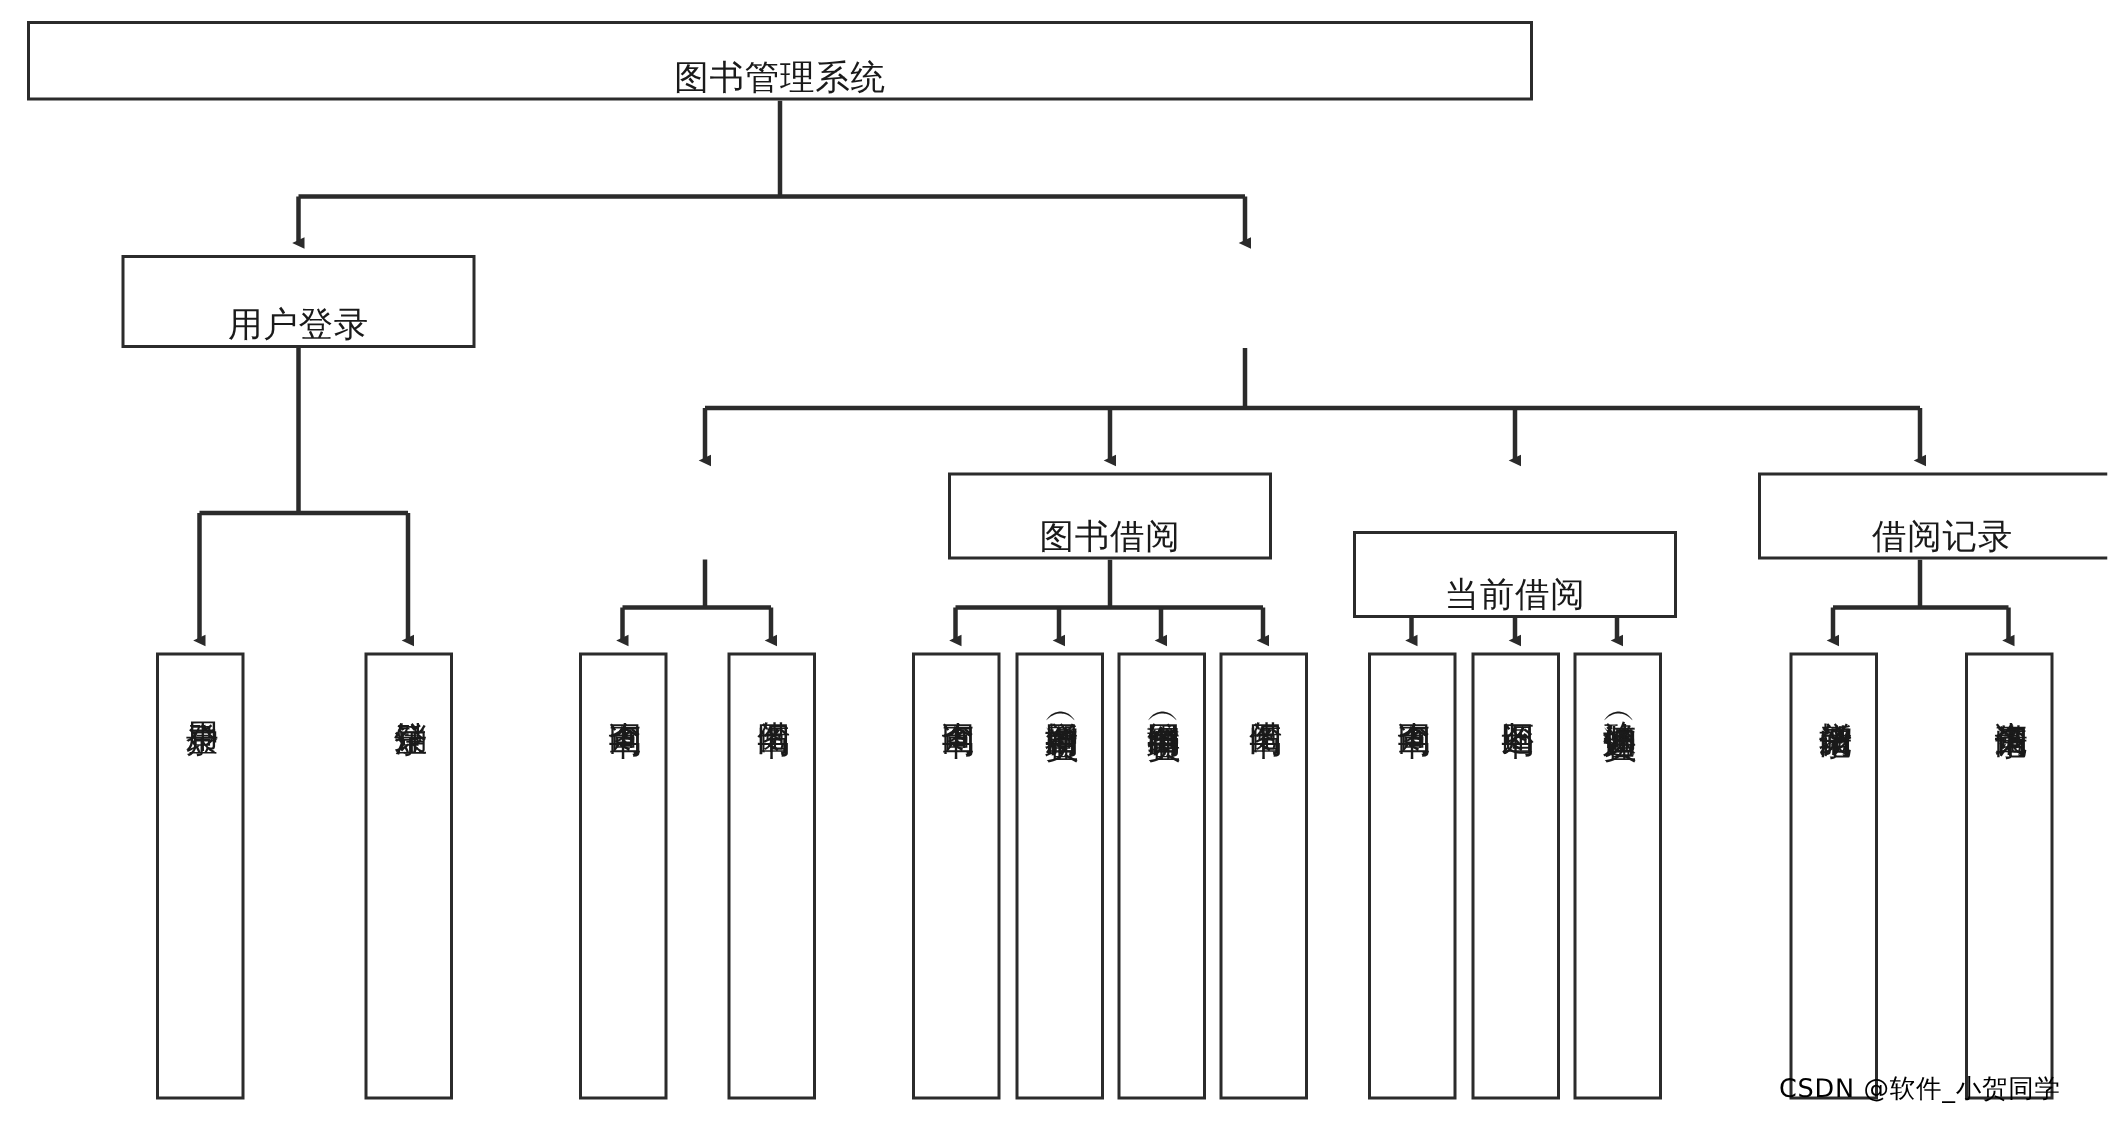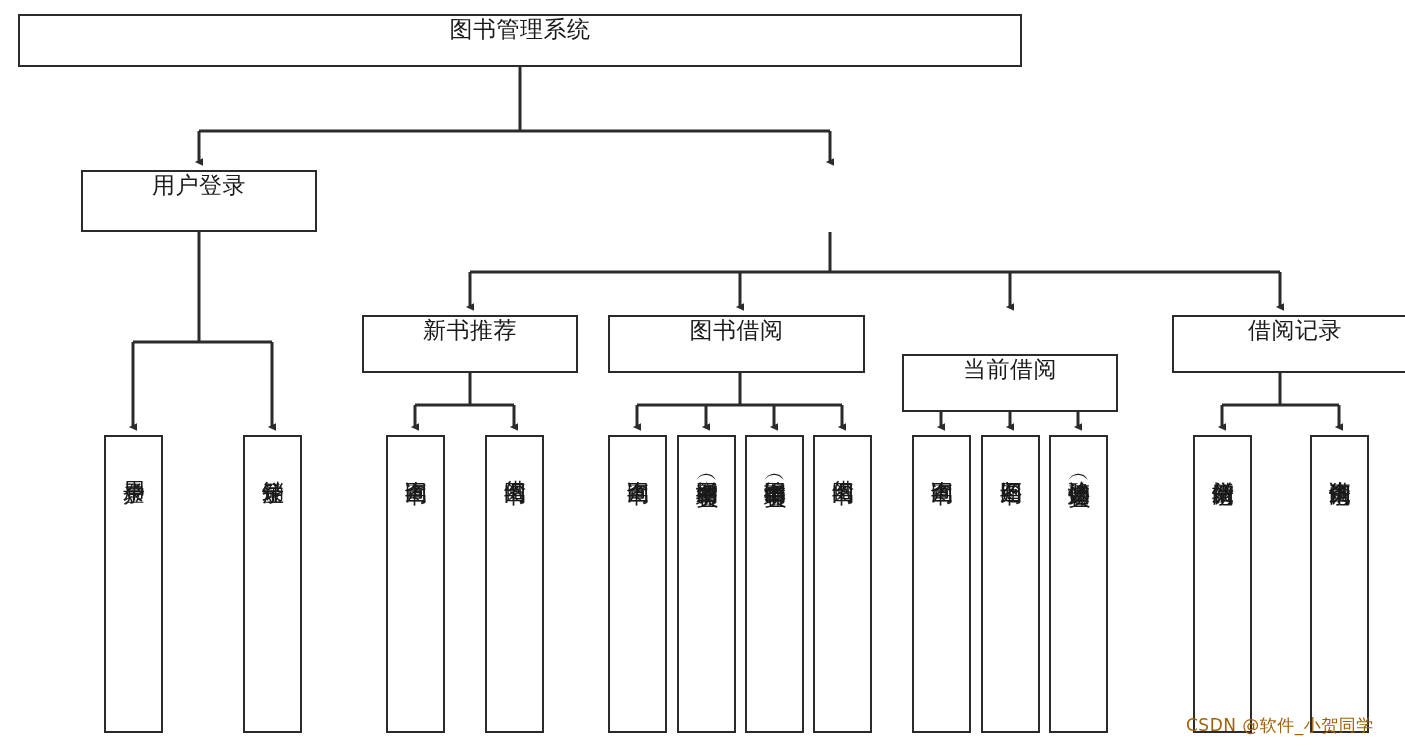--- a/index.html
+++ b/index.html
@@ -25,21 +25,21 @@
     width: 1405px;
     height: 747px;
     pointer-events: none;
   }
   .node {
     position: absolute;
     box-sizing: border-box;
     background: #ffffff;
     border: 2px solid #2b2b2b;
     display: flex;
-    align-items: flex-start;
+    align-items: flex-end;
     justify-content: center;
     color: #1a1a1a;
     z-index: 2;
   }
   .node-h .node-label {
     font-size: 23px;
     line-height: 1.15;
     letter-spacing: 0.5px;
     white-space: nowrap;
   }
@@ -54,21 +54,21 @@
     font-size: 22px;
     line-height: 1.22;
     letter-spacing: 1px;
     white-space: nowrap;
   }
   .watermark {
     position: absolute;
     left: 1186px;
     top: 714px;
     font-size: 17px;
-    color: #a16207;
+    color: #000000;
     white-space: nowrap;
     z-index: 5;
     letter-spacing: 0.5px;
   }
 </style>
 </head>
 <body>
 
 <div id="diagram-root">
 
@@ -124,24 +124,21 @@
   </svg>
 
   <div class="node node-h" style="left:18px; top:14px; width:1004px; height:53px;">
     <span class="node-label">图书管理系统</span>
   </div>
 
   <div class="node node-h" style="left:81px; top:170px; width:236px; height:62px;">
     <span class="node-label">用户登录</span>
   </div>
 
-  <div class="node node-h" style="left:362px; top:315px; width:216px; height:58px;">
-    <span class="node-label">新书推荐</span>
-  </div>
-  <div class="node node-h" style="left:608px; top:315px; width:257px; height:58px;">
+  <div class="node node-h" style="left:632px; top:315px; width:216px; height:58px;">
     <span class="node-label">图书借阅</span>
   </div>
   <div class="node node-h" style="left:902px; top:315px; width:216px; height:58px;margin-top:39px;">
     <span class="node-label">当前借阅</span>
   </div>
   <div class="node node-h" style="left:1172px; top:315px; width:246px; height:58px;">
     <span class="node-label">借阅记录</span>
   </div>
 
   <div class="node node-v" style="left:104px; top:435px; width:59px; height:298px;">

